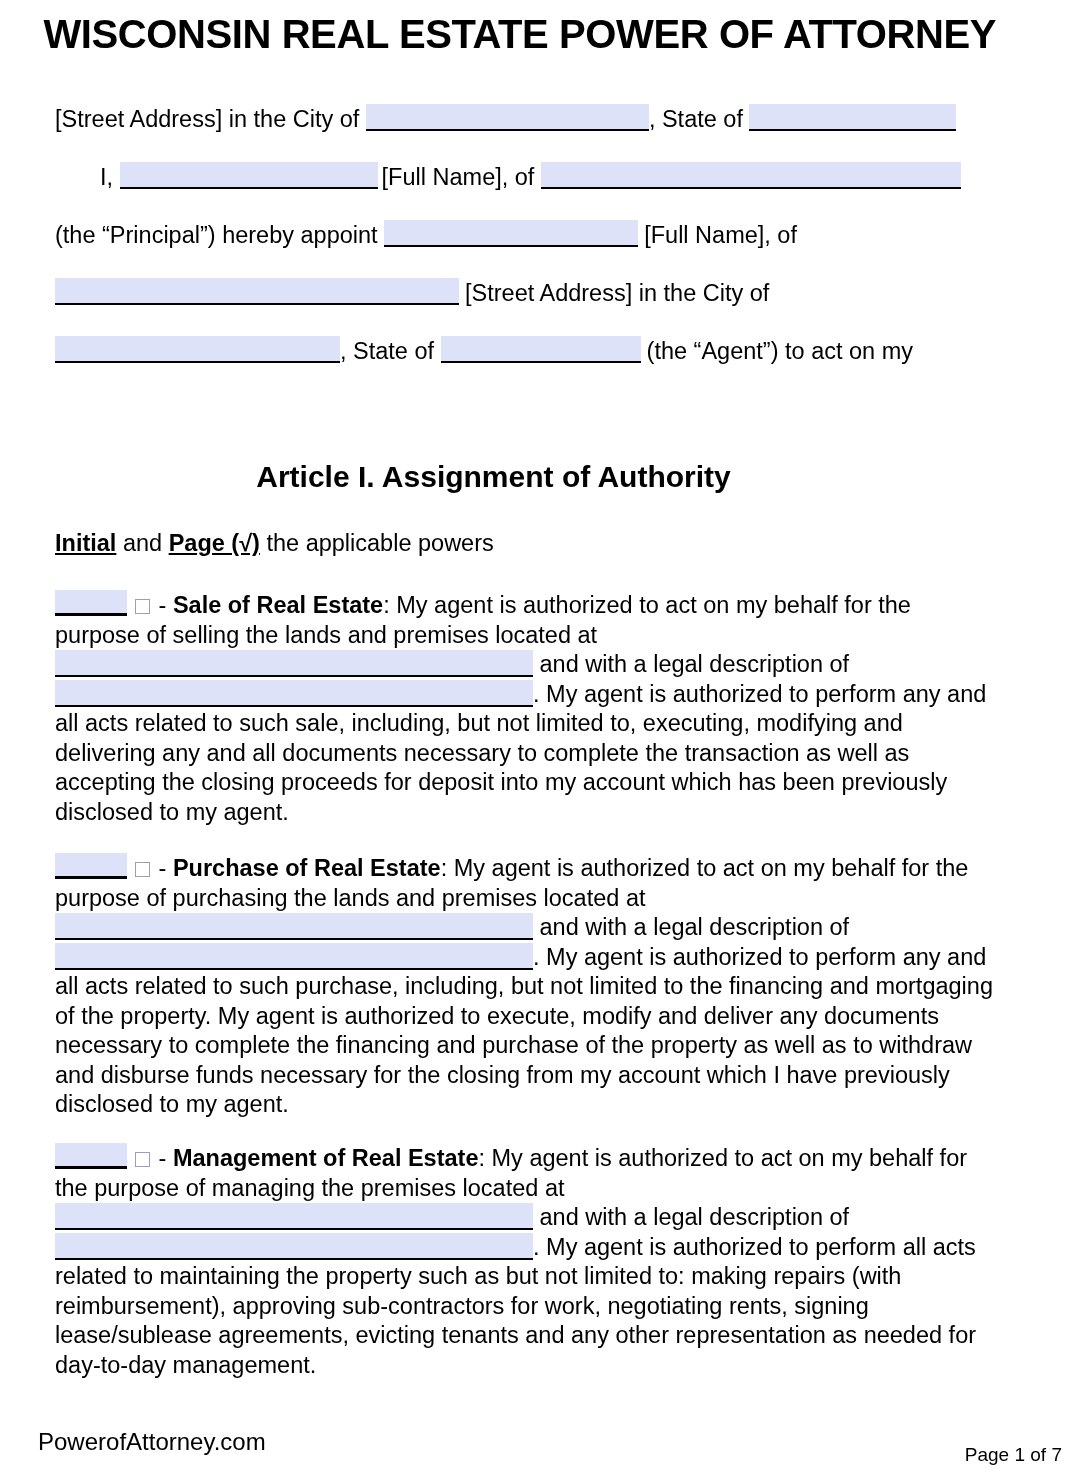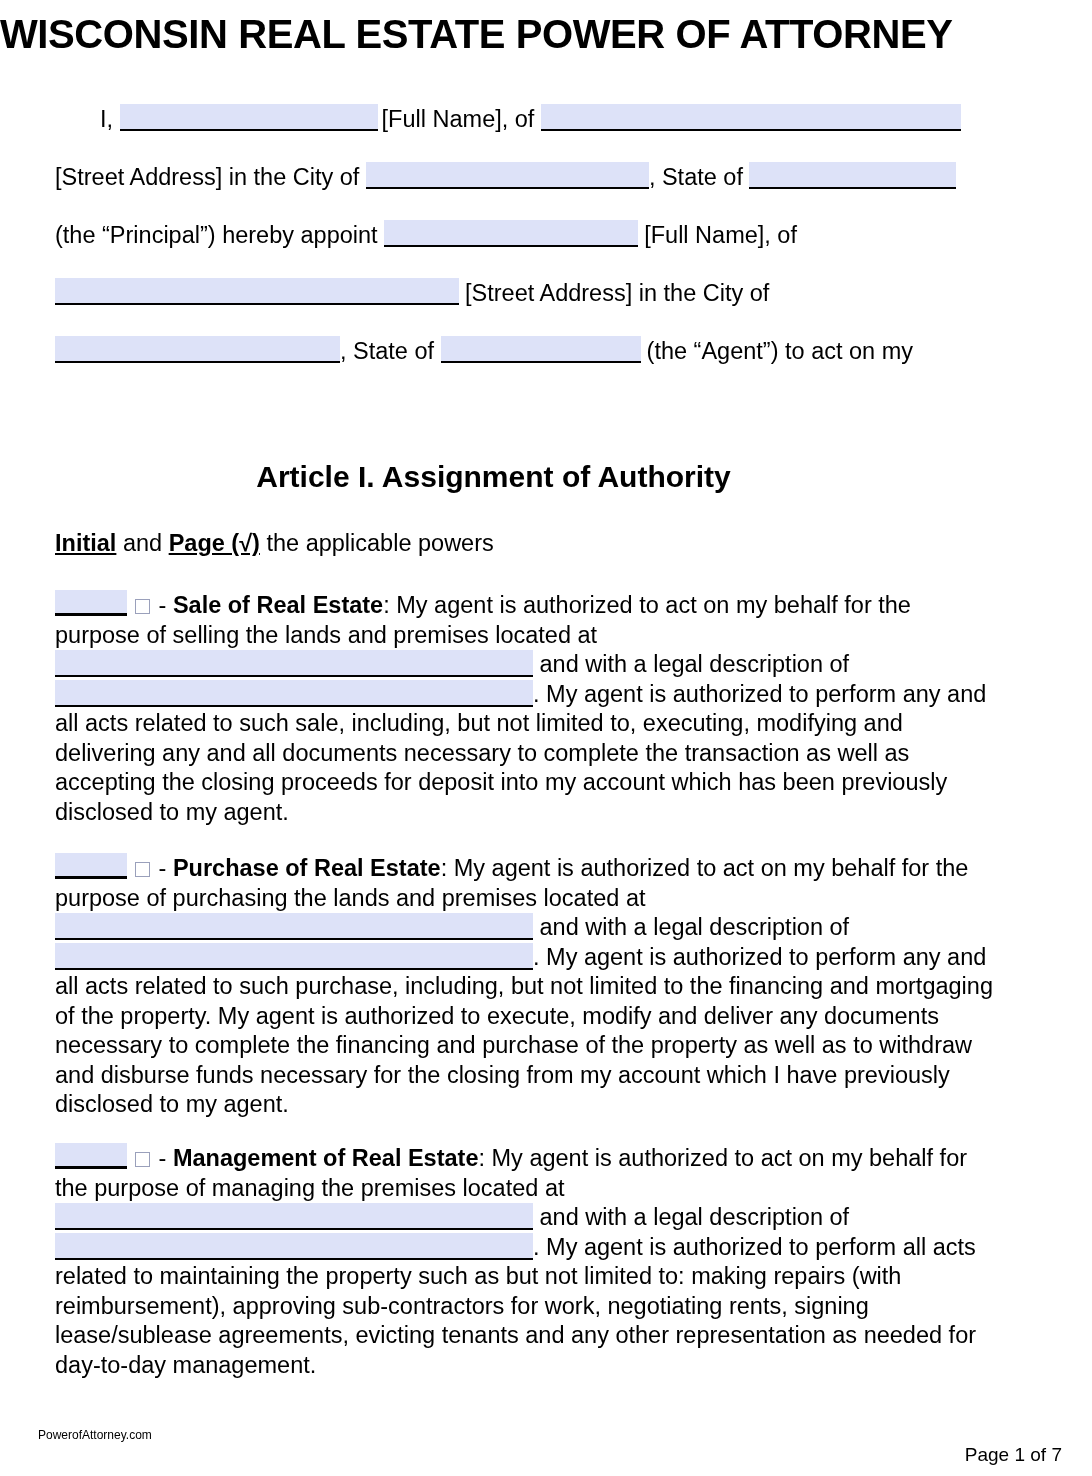--- a/index.html
+++ b/index.html
@@ -19,21 +19,21 @@
     overflow: hidden;
     box-sizing: border-box;
   }
 
   
   .doc-title {
     position: absolute;
     left: 0;
     top: 12px;
     width: 996px;
-    text-align: left;
+    text-align: right;
     font-size: 40px;
     font-weight: bold;
     letter-spacing: -0.4px;
     line-height: 1.1;
     white-space: nowrap;
   }
 
   
   .body-wrap {
     position: absolute;
@@ -134,50 +134,50 @@
     height: 25px;
     vertical-align: baseline;
     margin-bottom: -5px;
   }
 
   
   .footer-left {
     position: absolute;
     left: 38px;
     top: 1428px;
-    font-size: 12px;
+    font-size: 24px;
     white-space: nowrap;
   }
   .footer-right {
     position: absolute;
     right: 30px;
     top: 1444px;
     font-size: 19px;
     white-space: nowrap;
   }
 </style>
 </head>
 <body>
 
 <div class="page">
 
   <div class="doc-title">WISCONSIN REAL ESTATE POWER OF ATTORNEY</div>
 
   <div class="body-wrap">
 
     <div class="intro-line">
+      <span>[Street Address] in the City of</span>
+      <span class="blank" style="width:283px;"></span><span>, State of</span>
+      <span class="blank" style="width:207px;"></span>
+    </div>
+
+    <div class="intro-line">
       <span style="display:inline-block;width:45px;"></span><span>I,</span>
       <span class="blank" style="width:258px;"></span><span style="margin-left:4px;">[Full Name], of</span>
       <span class="blank" style="width:420px;"></span>
-    </div>
-
-    <div class="intro-line">
-      <span>[Street Address] in the City of</span>
-      <span class="blank" style="width:283px;"></span><span>, State of</span>
-      <span class="blank" style="width:207px;"></span>
     </div>
 
     <div class="intro-line">
       <span>(the “Principal”) hereby appoint</span>
       <span class="blank" style="width:254px;"></span><span style="margin-left:6px;">[Full Name], of</span>
     </div>
 
     <div class="intro-line">
       <span class="blank" style="width:404px;"></span><span style="margin-left:6px;">[Street Address] in the City of</span>
     </div>

